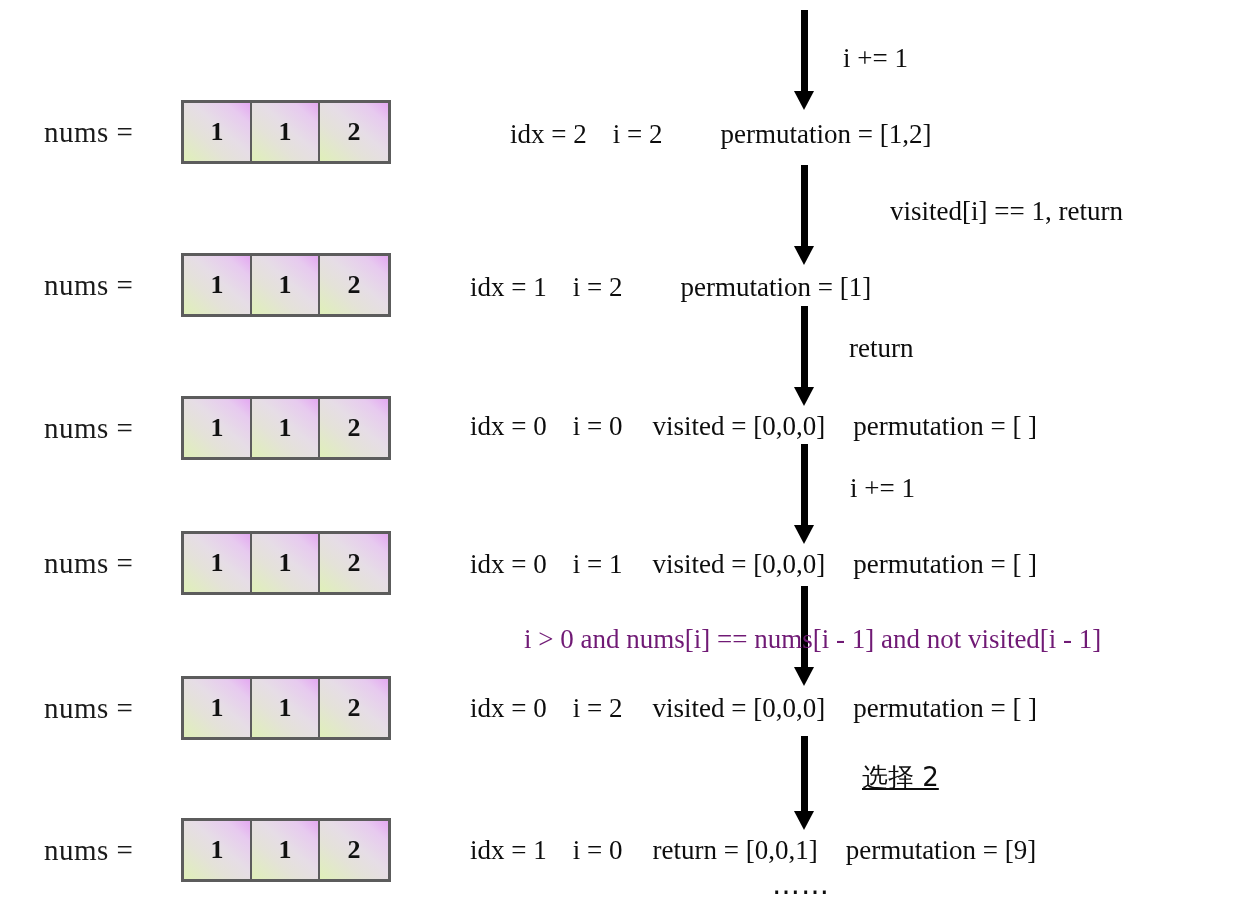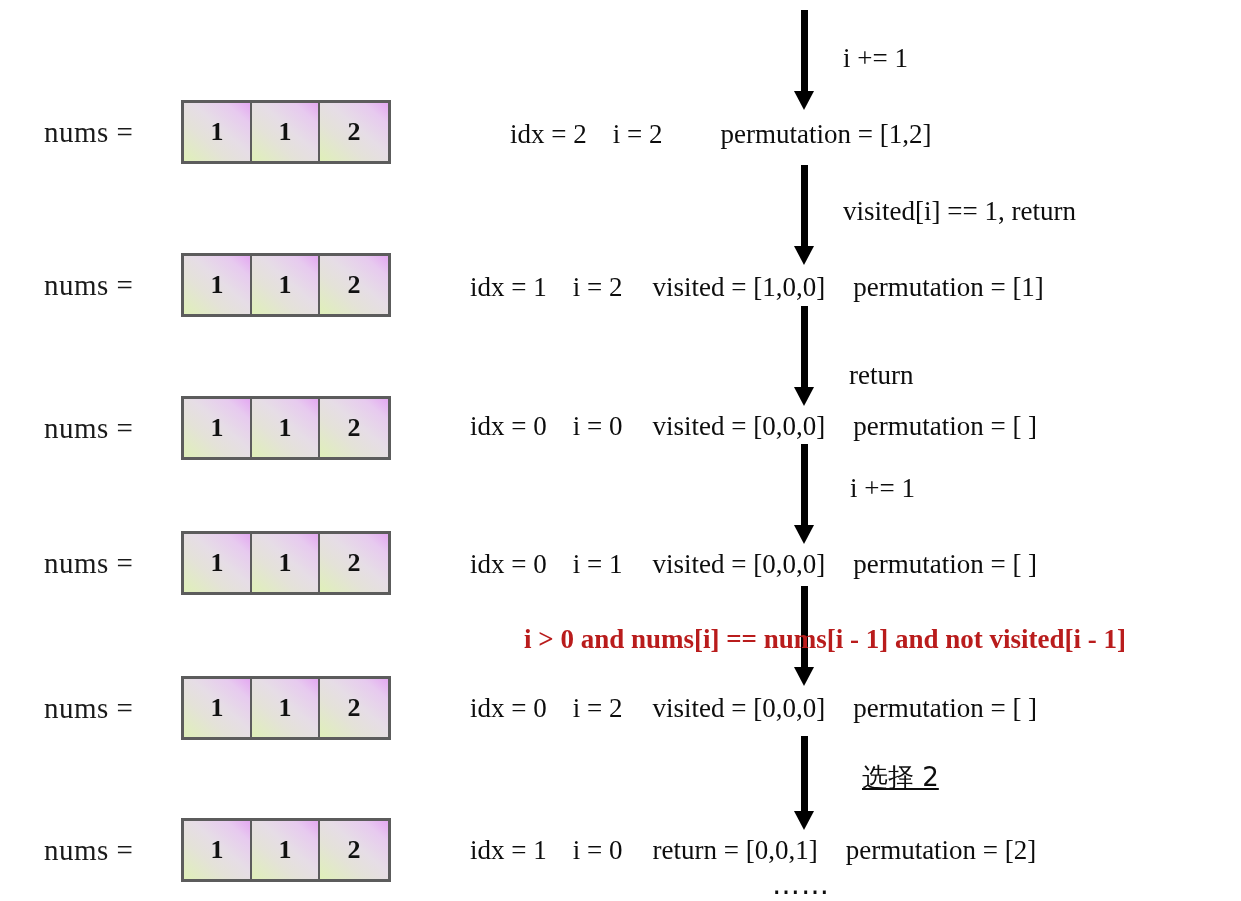--- a/index.html
+++ b/index.html
@@ -125,22 +125,22 @@
     white-space: nowrap;
     font-family: "Liberation Serif", "DejaVu Serif", serif;
     color: #0d0d0d;
   }
   .arrow-label.cjk {
     font-family: "DejaVu Sans", "Liberation Sans", sans-serif;
     font-size: 26px;
     text-decoration: underline;
   }
   .arrow-label.danger {
-    color: #b91c1c;
-    font-weight: bold;
+    color: #701a75;
+    font-weight: normal;
     font-size: 27px;
     z-index: 5;
   }
 
   .ellipsis {
     position: absolute;
     font-size: 28px;
     letter-spacing: 1px;
     font-family: "DejaVu Sans", "Liberation Sans", sans-serif;
     color: #0d0d0d;
@@ -155,27 +155,27 @@
   <div class="arrow" style="left:791px; top:10px; height:100px;">
     <div class="shaft" style="height:83px;"></div>
     <div class="head" style="top:81px;"></div>
   </div>
   <div class="arrow-label" style="left:843px; top:43px;">i += 1</div>
 
   <div class="arrow" style="left:791px; top:165px; height:100px;">
     <div class="shaft" style="height:83px;"></div>
     <div class="head" style="top:81px;"></div>
   </div>
-  <div class="arrow-label" style="left:843px; top:196px;">visited[i] == 1, return</div>
+  <div class="arrow-label" style="left:890px; top:196px;">visited[i] == 1, return</div>
 
   <div class="arrow" style="left:791px; top:306px; height:100px;">
     <div class="shaft" style="height:83px;"></div>
     <div class="head" style="top:81px;"></div>
   </div>
-  <div class="arrow-label" style="left:849px; top:360px;">return</div>
+  <div class="arrow-label" style="left:849px; top:333px;">return</div>
 
   <div class="arrow" style="left:791px; top:444px; height:100px;">
     <div class="shaft" style="height:83px;"></div>
     <div class="head" style="top:81px;"></div>
   </div>
   <div class="arrow-label" style="left:850px; top:473px;">i += 1</div>
 
   <div class="arrow" style="left:791px; top:586px; height:100px;">
     <div class="shaft" style="height:83px;"></div>
     <div class="head" style="top:81px;"></div>
@@ -211,21 +211,20 @@
       <div class="cell">1</div>
       <div class="cell">1</div>
       <div class="cell">2</div>
     </div>
   </div>
   <div class="state-row" style="top:265px;">
     <span class="fld">idx = 1</span>
     <span class="gap-a"></span>
     <span class="fld">i = 2</span>
     <span class="gap-b"></span>
-    <span class="fld">visited = [1,0,0]</span>
     <span class="gap-c"></span>
     <span class="fld">permutation = [1]</span>
   </div>
 
   <div class="nums-row" style="top:388px;">
     <div class="nums-label">nums =</div>
     <div class="array-box">
       <div class="cell">1</div>
       <div class="cell">1</div>
       <div class="cell">2</div>
@@ -285,18 +284,18 @@
       <div class="cell">2</div>
     </div>
   </div>
   <div class="state-row" style="top:828px;">
     <span class="fld">idx = 1</span>
     <span class="gap-a"></span>
     <span class="fld">i = 0</span>
     <span class="gap-b"></span>
     <span class="fld">return = [0,0,1]</span>
     <span class="gap-c"></span>
-    <span class="fld">permutation = [2]</span>
+    <span class="fld">permutation = [9]</span>
   </div>
 
   <div class="ellipsis" style="left:772px; top:868px;">……</div>
 
 </div>
 
 </body></html>

